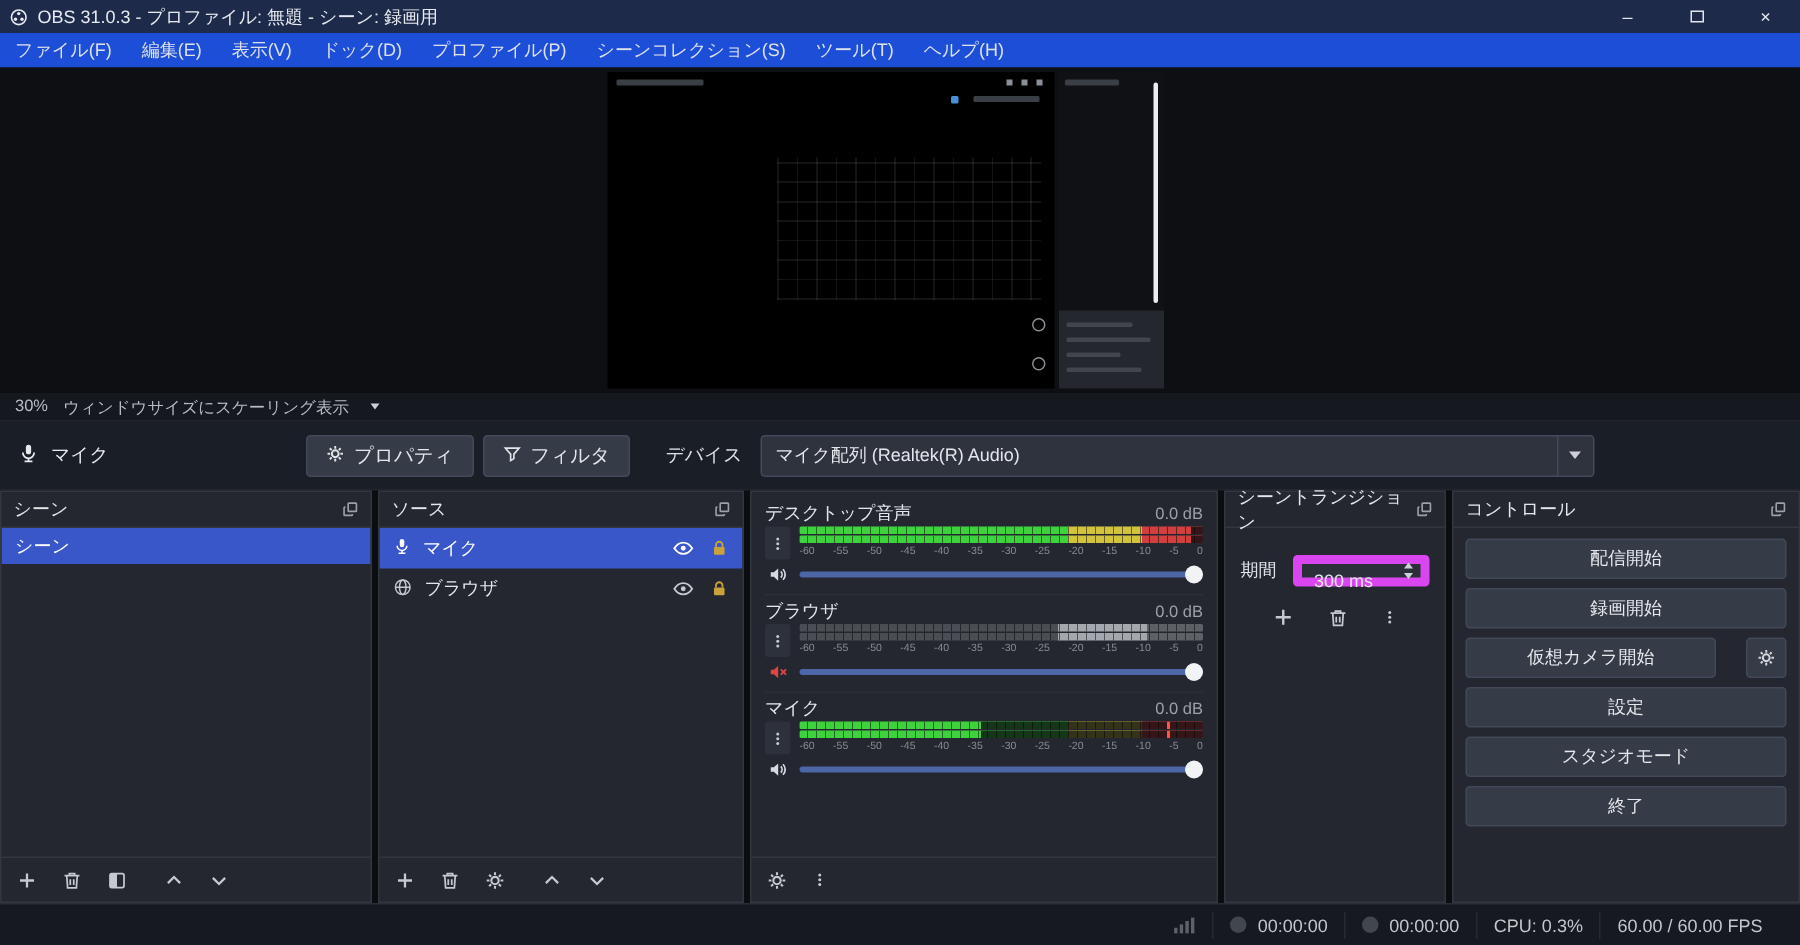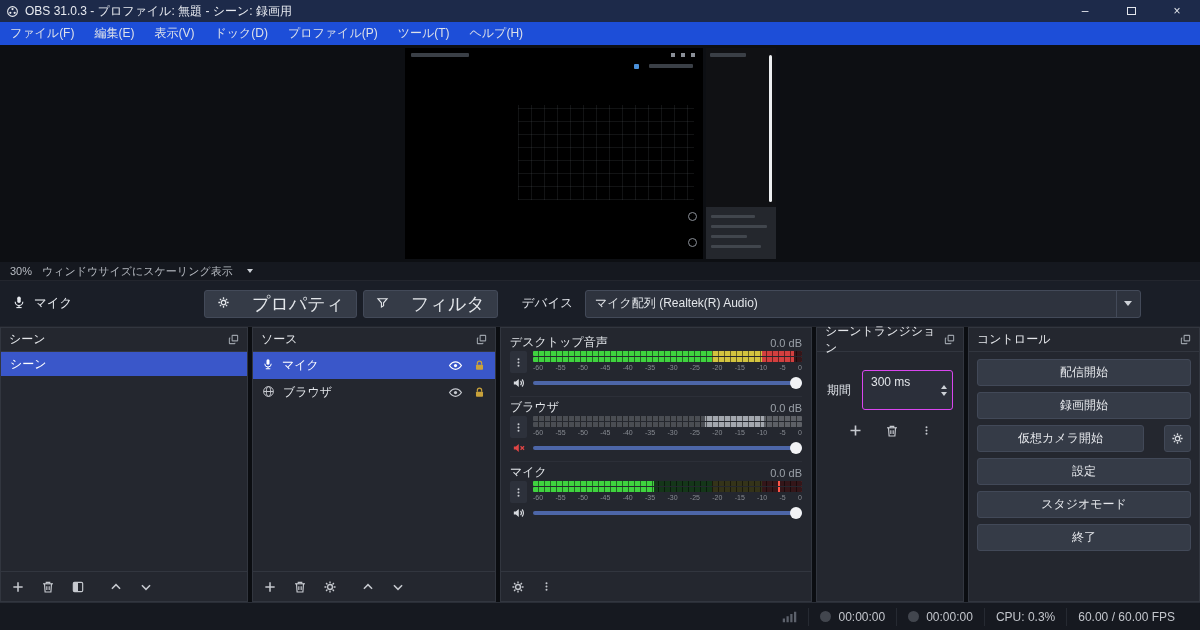--- a/index.html
+++ b/index.html
@@ -40,21 +40,21 @@
   .scalebar .zoom{padding:0 10px}
   .tri{width:0;height:0;border-left:4px solid transparent;border-right:4px solid transparent;border-top:5px solid #cdd1d7}
   .tri-up{width:0;height:0;border-left:3px solid transparent;border-right:3px solid transparent;border-bottom:4px solid #cdd1d7}
   .tri-sm{border-left-width:3px;border-right-width:3px;border-top-width:4px}
   .scalebar .scale-dd{margin-left:14px;display:flex;align-items:center}
 
   
   .ctx{height:46px;background:#1a1e27;display:flex;align-items:center;padding:0 12px;border-bottom:1px solid #23262e}
   .ctx-src{display:flex;align-items:center;gap:8px;width:192px;font-size:12.5px;color:#e6e9ee}
   .btn{height:28px;background:#353b47;border:1px solid #434a59;border-radius:3px;display:inline-flex;
-       align-items:center;gap:22px;padding:0 12px;font-size:18px;color:#e3e6ea;margin-right:6px}
+       align-items:center;gap:6px;padding:0 12px;font-size:13px;color:#e3e6ea;margin-right:6px}
   .dev-label{margin:0 12px 0 18px;font-size:12.5px}
   .combo{width:556px;height:28px;background:#2e333e;border:1px solid #434a59;border-radius:3px;display:flex;align-items:center}
   .combo-text{flex:1;padding:0 9px;font-size:12px;color:#e3e6ea;white-space:nowrap;overflow:hidden}
   .combo-arrow{width:24px;height:100%;display:flex;align-items:center;justify-content:center;border-left:1px solid #434a59}
 
   
   .docks{height:275px;display:flex;gap:4px;background:#0b0d11}
   .dock{background:#24272f;border:1px solid #32363f;display:flex;flex-direction:column}
   .dock-h{height:24px;flex:none;display:flex;align-items:center;padding:0 8px;font-size:12px;color:#e4e6ea;
           border-bottom:1px solid #32363f}
@@ -93,21 +93,21 @@
   .slider{flex:1;position:relative;height:12px}
   .track{position:absolute;left:0;right:0;top:4px;height:4px;background:#4d66a8;border-radius:2px}
   .handle{position:absolute;right:0;top:0;width:12px;height:12px;border-radius:50%;background:#f2f3f5}
 
   
   .trans-body{padding:9px 10px}
   .combo2{display:flex;height:24px;border:1px solid #3a3f4b;border-radius:3px;background:#2b2f3a}
   .combo2-text{flex:1;font-size:12px;line-height:22px;padding:0 8px;color:#e3e6ea}
   .combo2-arrow{width:22px;display:flex;align-items:center;justify-content:center;border-left:1px solid #3a3f4b}
   .dur-row{display:flex;align-items:center;margin-top:9px;gap:11px;font-size:12px}
-  .spin{flex:1;height:40px;background:#2b2f3a;border:1px solid #d946ef;border-radius:3px;display:flex}
+  .spin{flex:1;height:21px;background:#2b2f3a;border:6px solid #d946ef;border-radius:3px;display:flex}
   .spin-text{flex:1;font-size:12px;line-height:22px;padding:0 8px;color:#e3e6ea}
   .spin-arrows{width:16px;display:flex;flex-direction:column;align-items:center;justify-content:center;gap:3px}
   .trans-actions{display:flex;justify-content:center;gap:22px;margin-top:13px;color:#c6c9cf}
 
   
   .ctl-body{padding:7px 8px}
   .cbtn{height:27px;background:#353b47;border:1px solid #424958;border-radius:3px;font-size:12px;color:#e6e8ec;
         display:flex;align-items:center;justify-content:center;margin-bottom:6px}
   .vc-row{display:flex;gap:20px;margin-bottom:6px}
   .vc-row .cbtn{flex:1;margin-bottom:0}
@@ -144,20 +144,21 @@
       <div class="wbtn">×</div>
     </div>
   </div>
 
   <div class="menubar">
     <span class="menu-item">ファイル(F)</span>
     <span class="menu-item">編集(E)</span>
     <span class="menu-item">表示(V)</span>
     <span class="menu-item">ドック(D)</span>
     <span class="menu-item">プロファイル(P)</span>
+    <span class="menu-item">シーンコレクション(S)</span>
     <span class="menu-item">ツール(T)</span>
     <span class="menu-item">ヘルプ(H)</span>
   </div>
 
   <div class="preview">
     <div class="capture-main">
       <div class="cap-strip" style="left:6px;top:5px;width:58px;height:4px"></div>
       <div class="cap-sq" style="right:28px;top:5px"></div>
       <div class="cap-sq" style="right:18px;top:5px"></div>
       <div class="cap-sq" style="right:8px;top:5px"></div>

